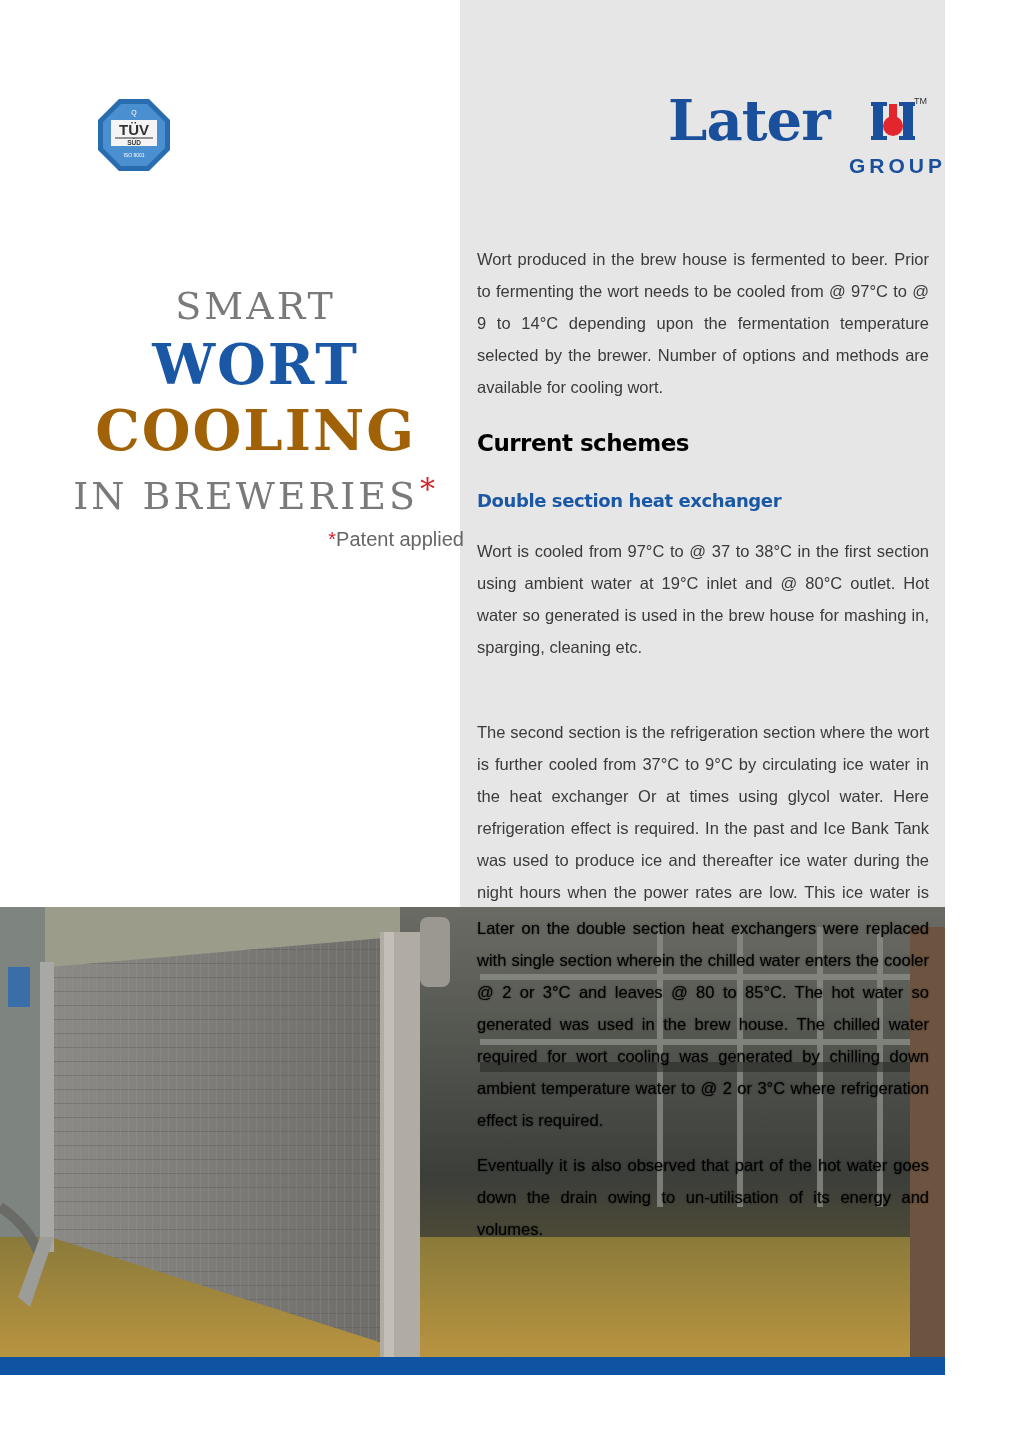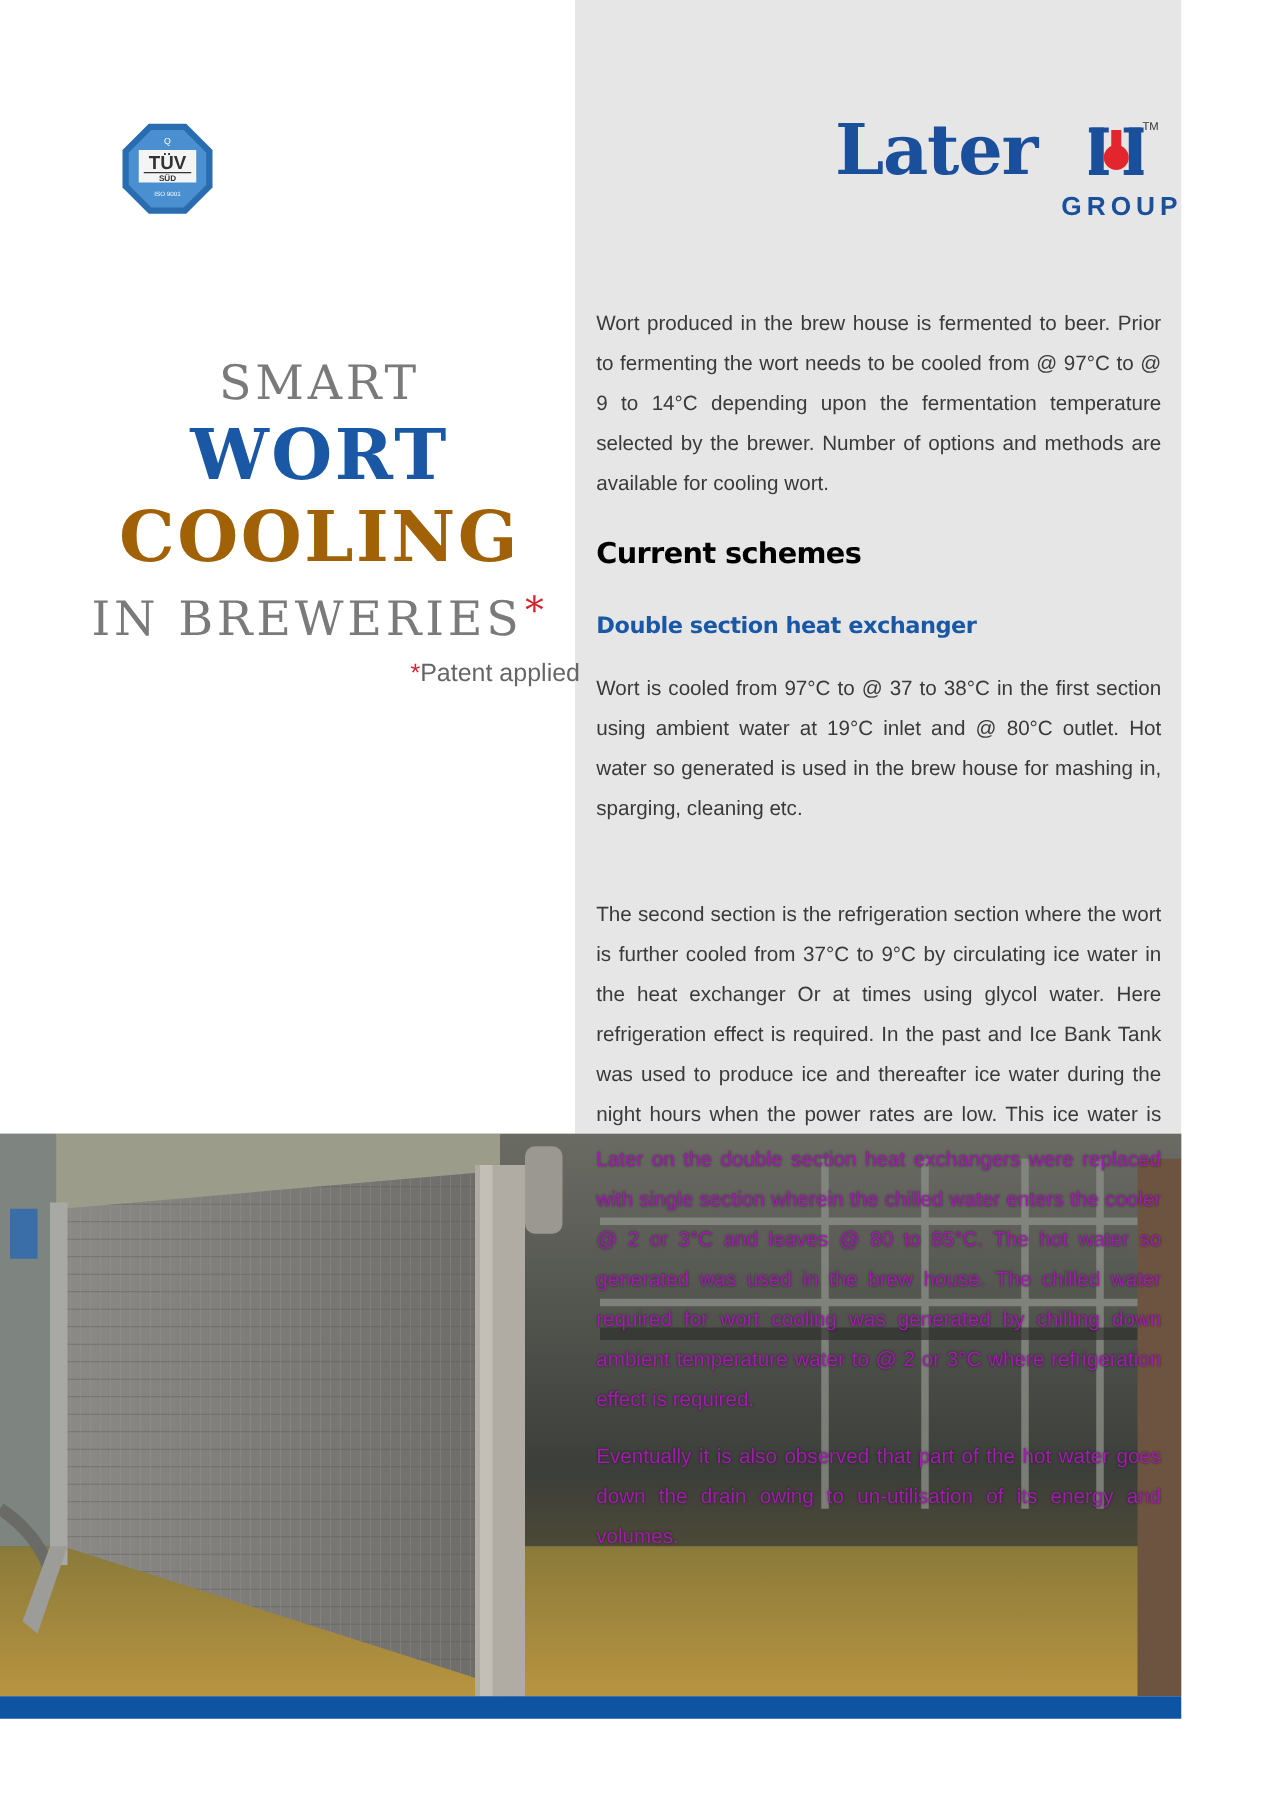--- a/index.html
+++ b/index.html
@@ -68,21 +68,21 @@
   .p3 { top: 716px; }
 
   
   .photo {
     position: absolute; left: 0; top: 907px; width: 945px; height: 450px; overflow: hidden;
     background: #4a4a44;
   }
   .photo svg { position: absolute; left: 0; top: 0; }
   .photo-text {
     position: absolute; left: 477px; width: 452px;
-    font-family: "Liberation Sans", sans-serif; font-size: 16.5px; color: #a21caf;
+    font-family: "Liberation Sans", sans-serif; font-size: 16.5px; color: #000000;
     line-height: 32px; text-align: justify;
     text-shadow: 0 0 2px rgba(0,0,0,0.6);
   }
   .photo-text p { margin: 0; }
   .p4 { top: 912px; }
   .p5 { top: 1149px; }
 
   .blue-bar {
     position: absolute; left: 0; top: 1357px; width: 945px; height: 18px; background: #0e54a3;
   }

